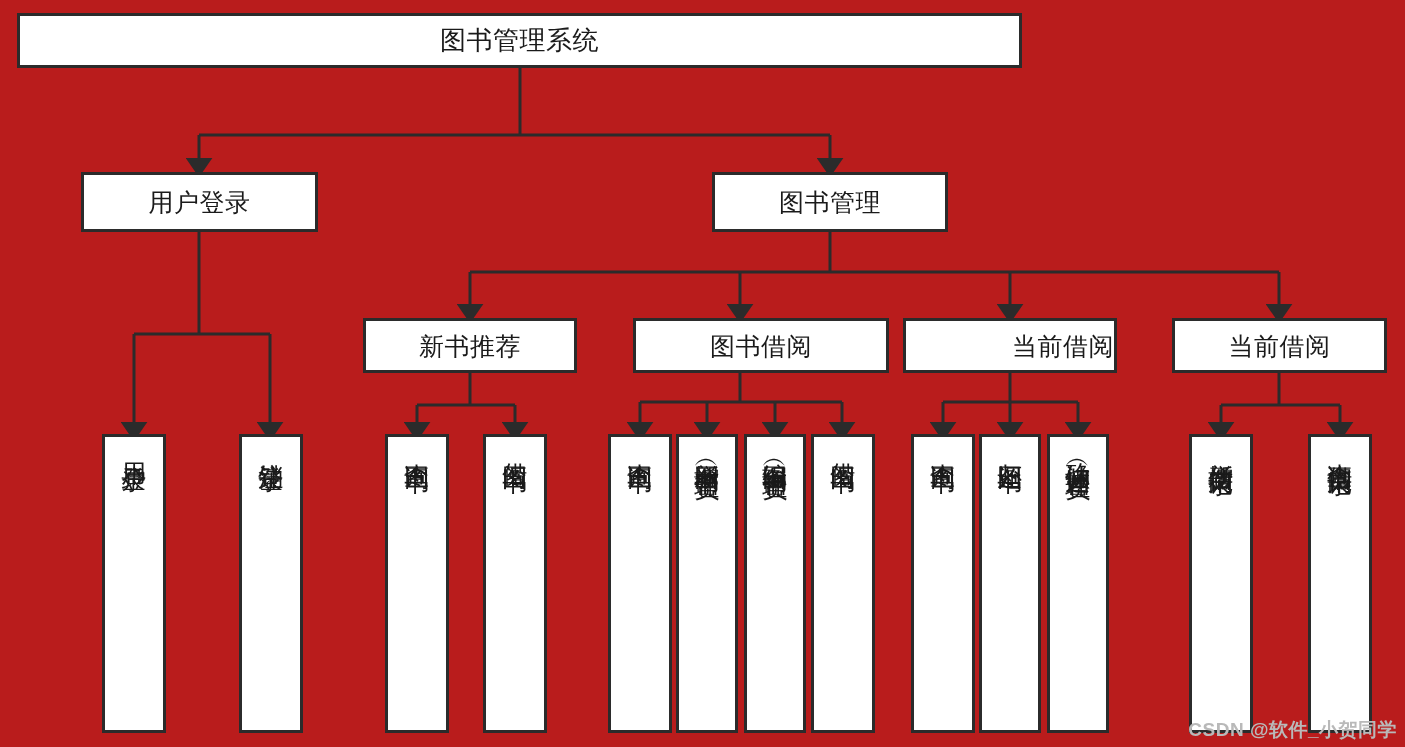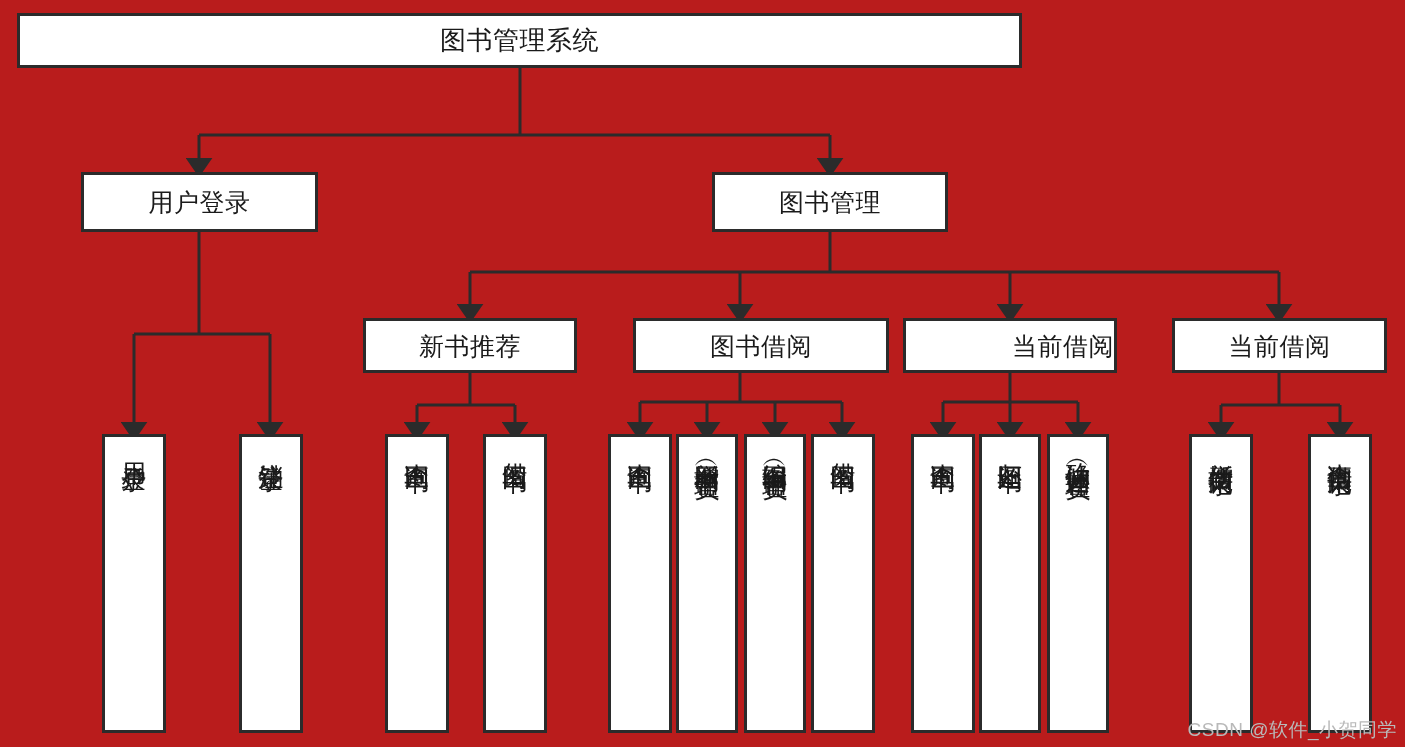--- a/index.html
+++ b/index.html
@@ -64,20 +64,21 @@
     white-space: nowrap;
   }
   .watermark {
     position: absolute;
     right: 8px;
     bottom: 4px;
     font-size: 19px;
     color: #b9b9b9;
     white-space: nowrap;
     letter-spacing: 0.5px;
+    font-weight: bold;
   }
 </style>
 </head>
 <body>
 
 <div id="canvas">
 
   <svg class="wires" viewBox="0 0 1405 747" xmlns="http://www.w3.org/2000/svg">
     <defs>
       <marker id="arrowhead" markerWidth="9" markerHeight="9" refX="1.4" refY="4.5" orient="auto" markerUnits="strokeWidth">

